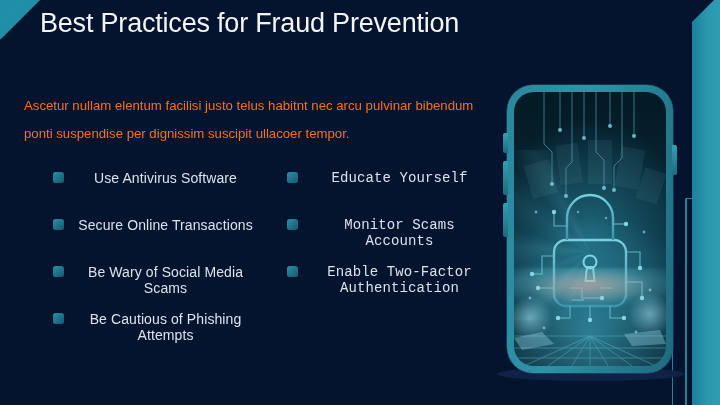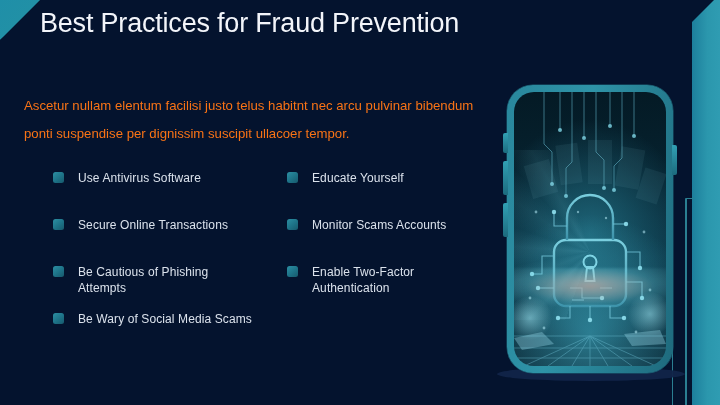--- a/index.html
+++ b/index.html
@@ -84,43 +84,44 @@
     color: #f97316;
     font-weight: 400;
   }
 
   
   .list-col {
     position: absolute;
     width: 200px;
   }
   .col-left  { left: 53px;  top: 170px; }
-  .col-right { left: 287px; top: 170px; }
+  .col-right { left: 287px; top: 170px; font-family: Liberation Mono, monospace; }
 
   .list-item {
     position: relative;
     min-height: 40px;
     margin-bottom: 7px;
     padding-left: 25px;
   }
   .bullet {
     position: absolute;
     left: 0;
     top: 2px;
     width: 11px;
     height: 11px;
     border-radius: 2.5px;
     background: linear-gradient(140deg, #2c8fa3 0%, #1d7287 55%, #17596c 100%);
   }
   .item-label {
     display: block;
-    font-size: 12px;
+    font-size: 14px;
     line-height: 16px;
     color: #dbe2ec;
     letter-spacing: 0.1px;
+    text-align: center;
   }
 
   
   .phone-shadow {
     position: absolute;
     left: 497px;
     top: 367px;
     width: 188px;
     height: 14px;
     background: #112449;
@@ -222,25 +223,25 @@
     <div class="list-item">
       <span class="bullet"></span>
       <span class="item-label">Use Antivirus Software</span>
     </div>
     <div class="list-item">
       <span class="bullet"></span>
       <span class="item-label">Secure Online Transactions</span>
     </div>
     <div class="list-item">
       <span class="bullet"></span>
+      <span class="item-label">Be Wary of Social Media Scams</span>
+    </div>
+    <div class="list-item">
+      <span class="bullet"></span>
       <span class="item-label">Be Cautious of Phishing Attempts</span>
-    </div>
-    <div class="list-item">
-      <span class="bullet"></span>
-      <span class="item-label">Be Wary of Social Media Scams</span>
     </div>
   </div>
 
   <div class="list-col col-right">
     <div class="list-item">
       <span class="bullet"></span>
       <span class="item-label">Educate Yourself</span>
     </div>
     <div class="list-item">
       <span class="bullet"></span>

